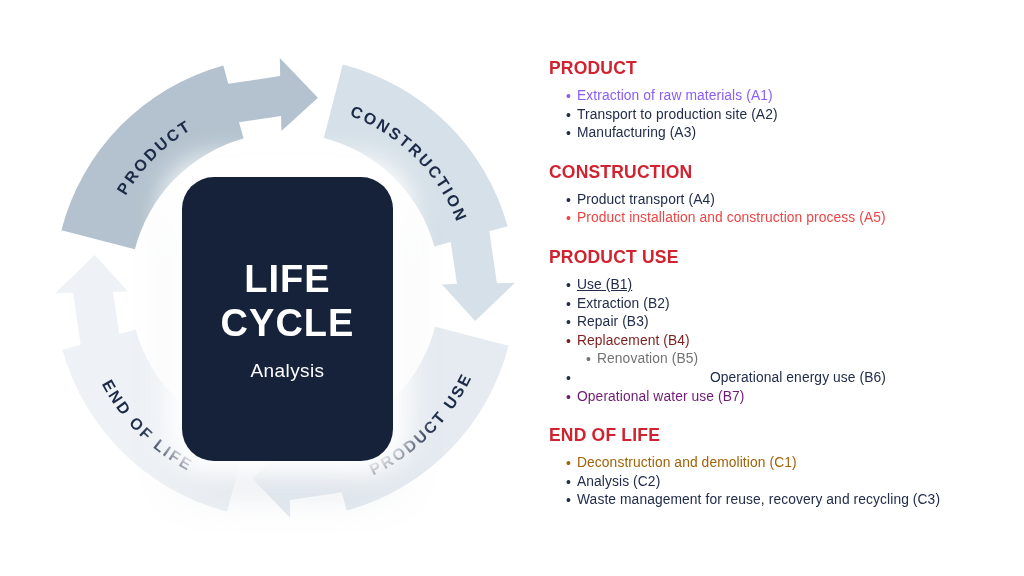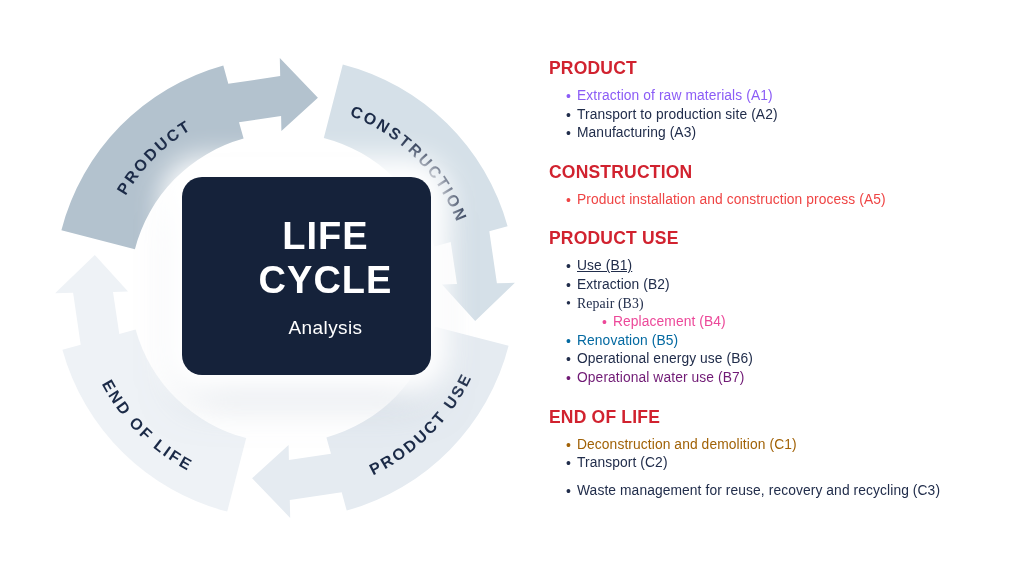--- a/index.html
+++ b/index.html
@@ -7,25 +7,24 @@
     position:relative;width:1024px;height:576px;background:#fff;overflow:hidden;
     font-family:"Liberation Sans", sans-serif;
   }
   
   #cycle-svg{position:absolute;left:0;top:0;z-index:1;}
   .arc-label{
     font-family:"Liberation Sans", sans-serif;
     font-weight:700;font-size:16px;letter-spacing:2.4px;
   }
   .center-card{
-    position:absolute;left:182px;top:177px;width:211px;height:198px;
-    border-radius:20px;z-index:2;
+    position:absolute;left:182px;top:177px;width:211px;height:284px;
+    border-radius:32px;z-index:2;
     display:flex;flex-direction:column;align-items:center;justify-content:center;
     box-shadow:0 0 28px 20px #ffffff, 0 24px 46px -6px rgba(150,165,185,.5);
-    padding-left:38px;
   }
   .card-title{
     color:#fff;font-size:38px;font-weight:700;line-height:44px;letter-spacing:1px;
   }
   .card-subtitle{
     color:#fff;font-size:19px;font-weight:400;line-height:22px;margin-top:15px;letter-spacing:.4px;
   }
   
   .sections{position:absolute;left:549px;top:57px;width:470px;z-index:3;}
   .section h2{
@@ -73,38 +72,39 @@
         <h2 style="color: rgb(209, 34, 47);">PRODUCT</h2>
         <ul>
           <li style="color: #8b5cf6;">Extraction of raw materials (A1)</li>
           <li style="color: rgb(33, 45, 75);">Transport to production site (A2)</li>
           <li style="color: rgb(33, 45, 75);">Manufacturing (A3)</li>
         </ul>
       </div>
       <div class="section">
         <h2 style="color: rgb(209, 34, 47);">CONSTRUCTION</h2>
         <ul>
+          <li style="color: rgb(33, 45, 75);">Product transport (A4)</li>
           <li style="color: #ef4444;">Product installation and construction process (A5)</li>
         </ul>
       </div>
       <div class="section">
         <h2 style="color: rgb(209, 34, 47);">PRODUCT USE</h2>
         <ul>
           <li style="color: rgb(33, 45, 75); text-decoration: underline;">Use (B1)</li>
           <li style="color: rgb(33, 45, 75);">Extraction (B2)</li>
-          <li style="color: rgb(33, 45, 75); font-family: Liberation Serif, serif;">Repair (B3)</li>
-          <li style="color: #ec4899; margin-left: 36px;">Replacement (B4)</li>
-          <li style="color: #0369a1;">Renovation (B5)</li>
-          <li style="color: rgb(33, 45, 75);">Operational energy use (B6)</li>
+          <li style="color: rgb(33, 45, 75);">Repair (B3)</li>
+          <li style="color: #7f1d1d;">Replacement (B4)</li>
+          <li style="color: #737373; margin-left: 20px;">Renovation (B5)</li>
+          <li style="color: rgb(33, 45, 75); text-align: center;">Operational energy use (B6)</li>
           <li style="color: #701a75;">Operational water use (B7)</li>
         </ul>
       </div>
       <div class="section">
         <h2 style="color: rgb(209, 34, 47);">END OF LIFE</h2>
         <ul>
           <li style="color: #a16207;">Deconstruction and demolition (C1)</li>
-          <li style="color: rgb(33, 45, 75);">Transport (C2)</li>
-          <li style="color: rgb(33, 45, 75); margin-top: 9px;">Waste management for reuse, recovery and recycling (C3)</li>
+          <li style="color: rgb(33, 45, 75);">Analysis (C2)</li>
+          <li style="color: rgb(33, 45, 75);">Waste management for reuse, recovery and recycling (C3)</li>
         </ul>
       </div>
     </div>
 
 </div>
 
 </body></html>

